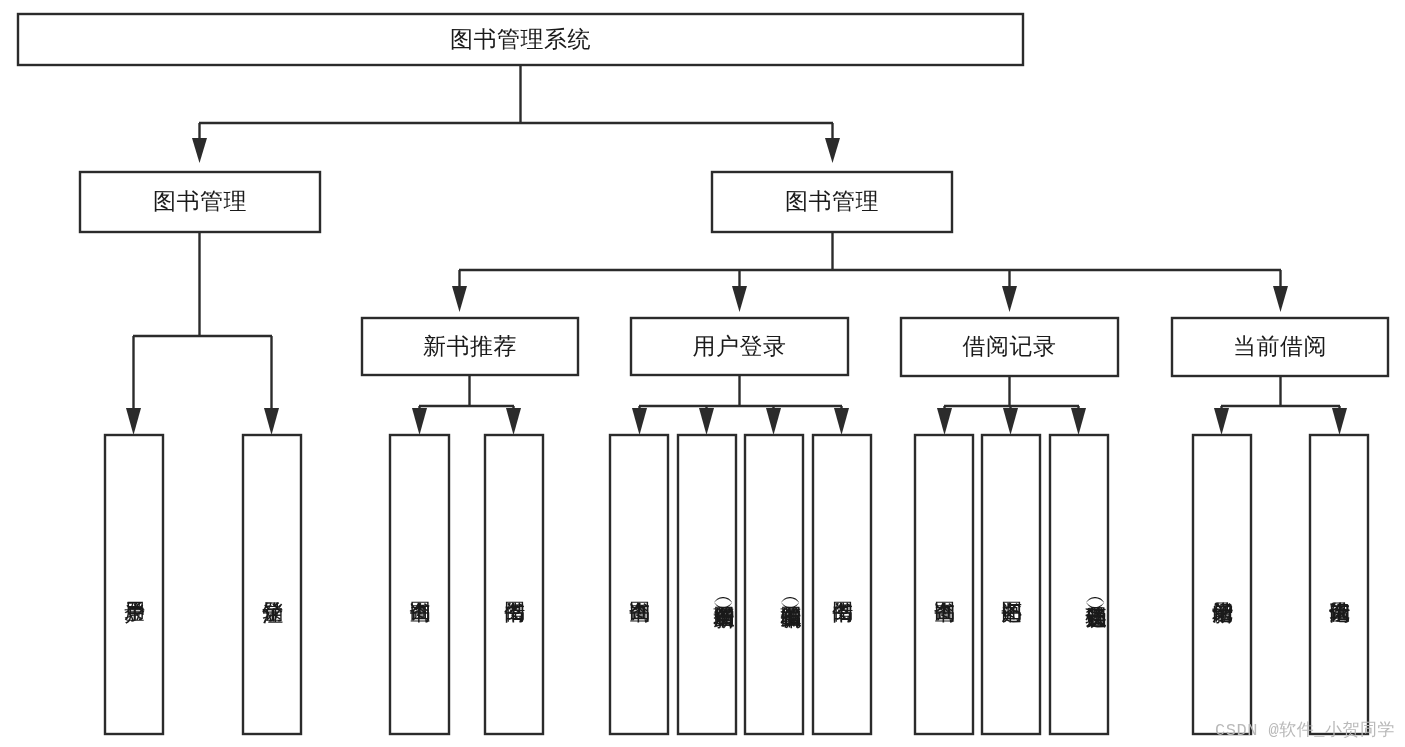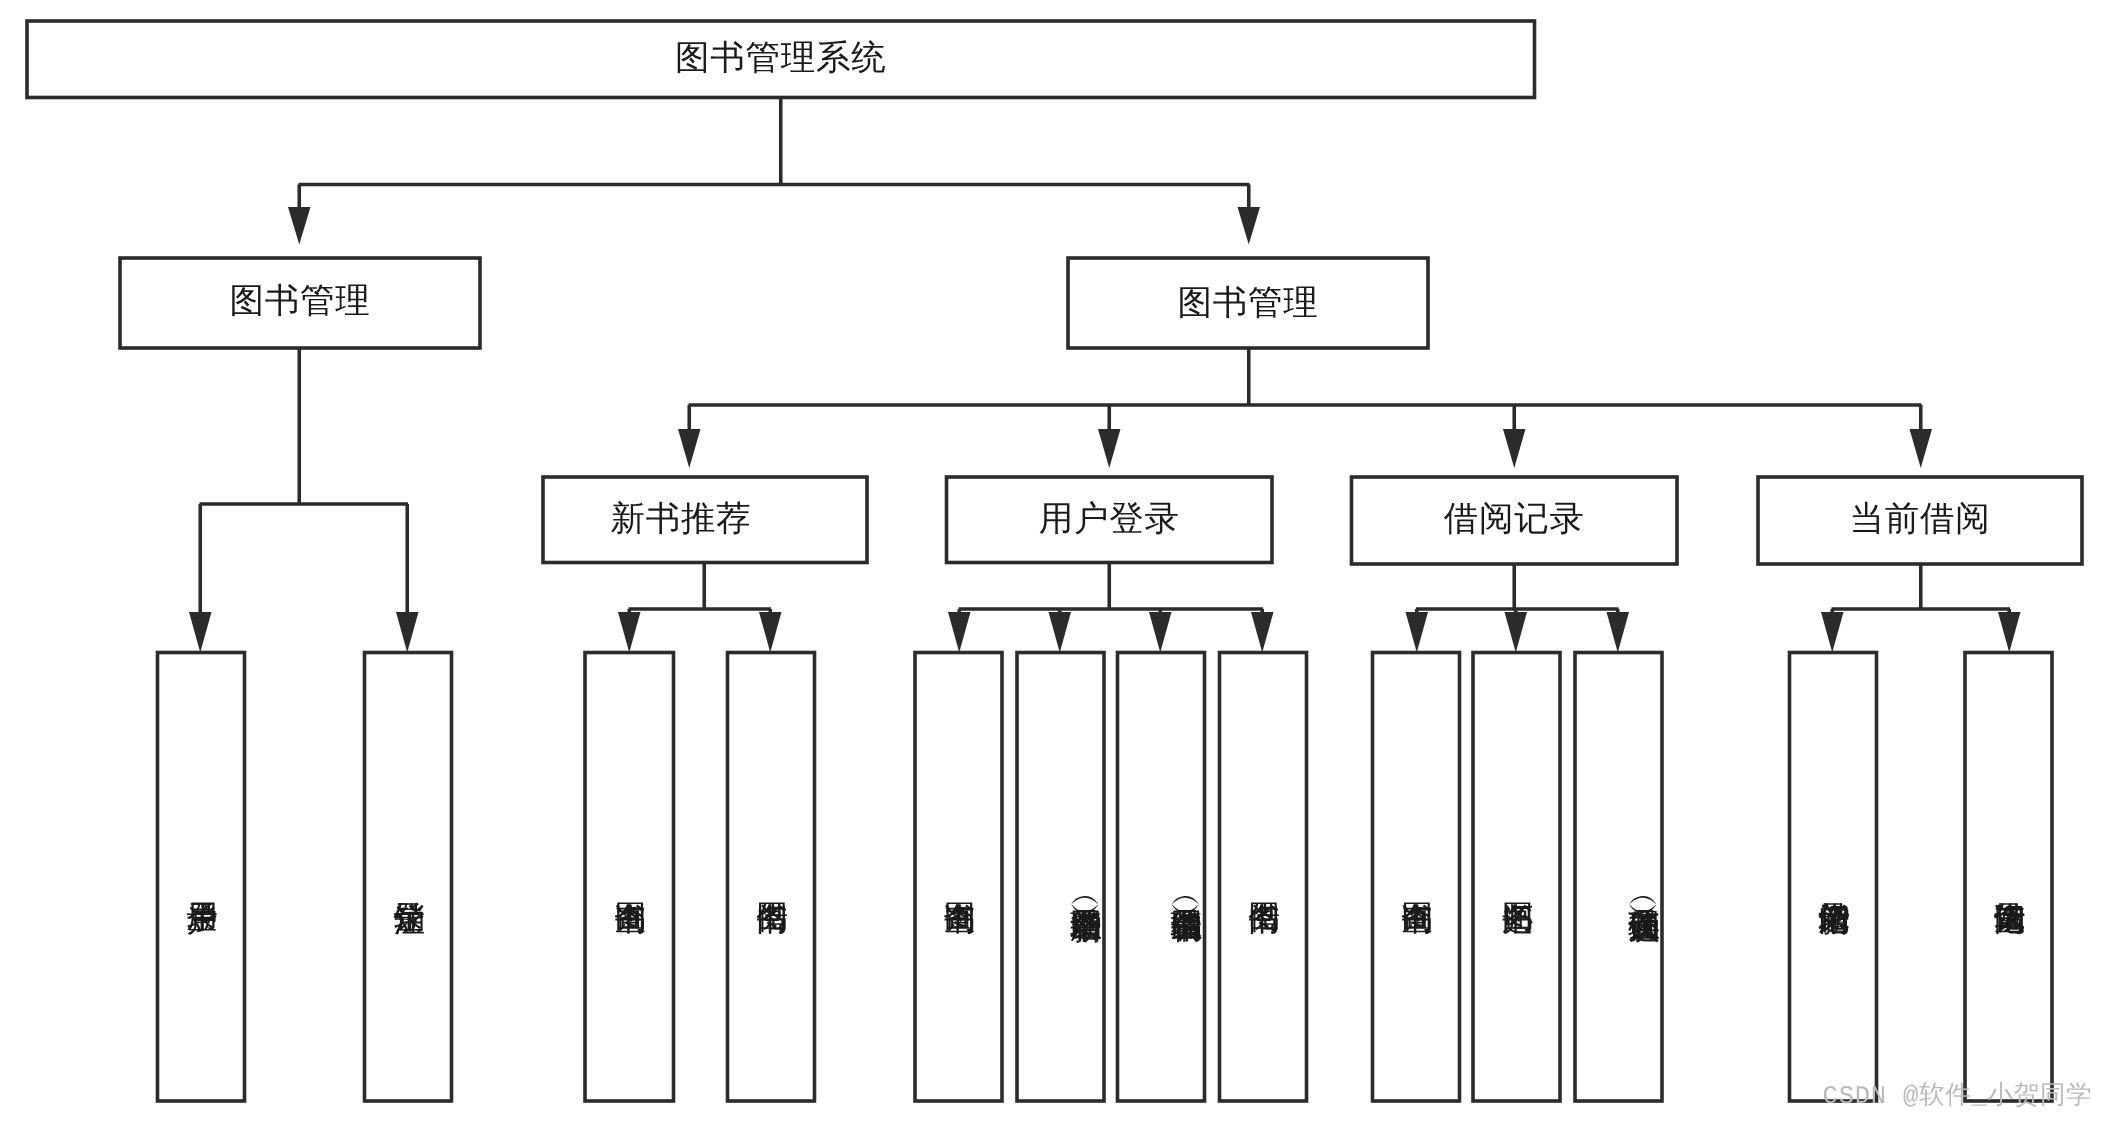--- a/index.html
+++ b/index.html
@@ -140,21 +140,21 @@
     <rect class="box-rect" x="1193" y="435" width="58" height="299"></rect>
     <rect class="box-rect" x="1310" y="435" width="58" height="299"></rect>
   </svg>
 
   <div class="node-label h-label" style="left:18px;top:14px;width:1005px;height:51px;">图书管理系统</div>
 
   <div class="node-label h-label" style="left:80px;top:172px;width:240px;height:60px;">图书管理</div>
 
   <div class="node-label h-label" style="left:712px;top:172px;width:240px;height:60px;font-family:Liberation Serif, serif;">图书管理</div>
 
-  <div class="node-label h-label" style="left:362px;top:318px;width:184px;height:57px;">新书推荐</div>
+  <div class="node-label h-label" style="left:378px;top:318px;width:184px;height:57px;">新书推荐</div>
 
   <div class="node-label h-label" style="left:631px;top:318px;width:217px;height:57px;">用户登录</div>
 
   <div class="node-label h-label" style="left:901px;top:318px;width:217px;height:58px;">借阅记录</div>
 
   <div class="node-label h-label" style="left:1172px;top:318px;width:216px;height:58px;">当前借阅</div>
 
   <div class="node-label v-label centered" style="left:105px;top:435px;width:58px;height:299px;">用户登录</div>
 
   <div class="node-label v-label centered" style="left:243px;top:435px;width:58px;height:299px;">注销登录</div>

